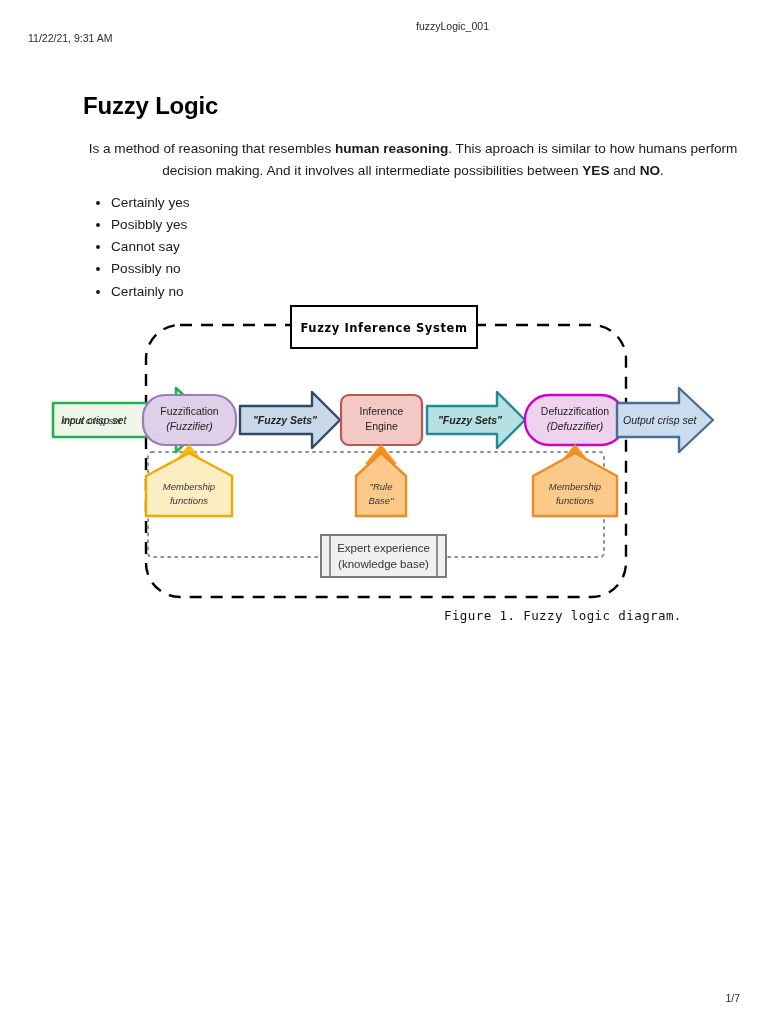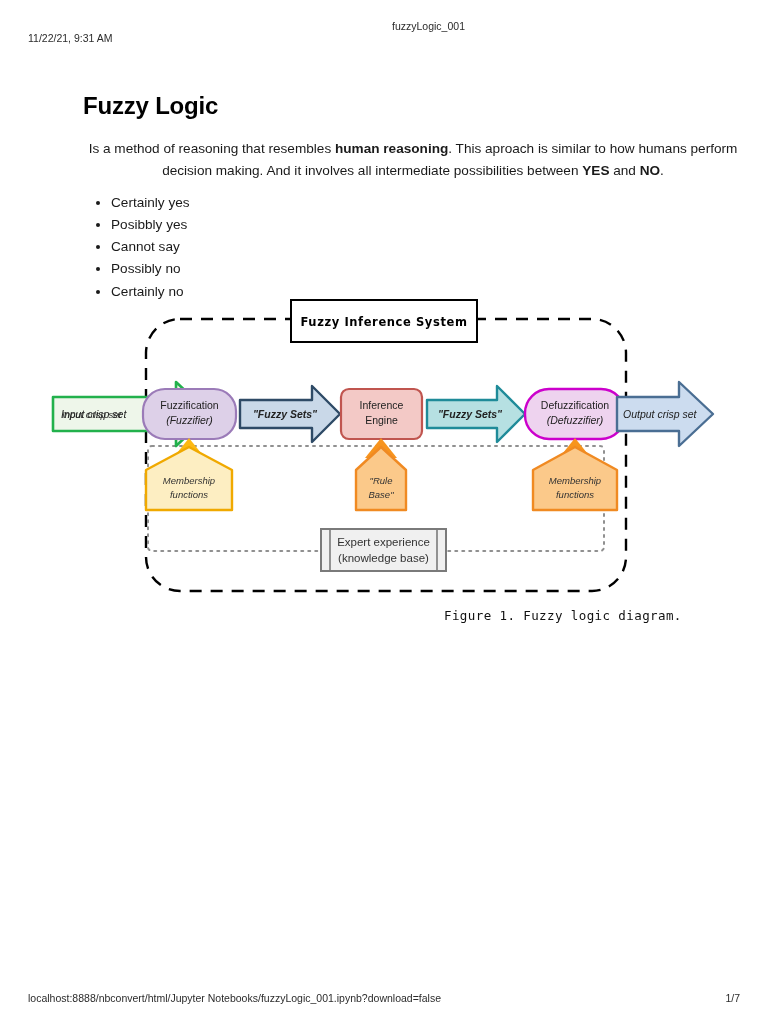--- a/index.html
+++ b/index.html
@@ -18,21 +18,21 @@
 
   
   .page-header {
     position: absolute;
     top: 20px; left: 0; right: 0;
     height: 14px;
     font-size: 10.5px;
     color: #2b2b2b;
   }
   .page-header .hdr-left  { position: absolute; left: 28px;  top: 12px; }
-  .page-header .hdr-center{ position: absolute; left: 392px; top: 0; }
+  .page-header .hdr-center{ position: absolute; left: 416px; top: 0; }
 
   .page-footer {
     position: absolute;
     bottom: 18px; left: 0; right: 0;
     height: 14px;
     font-size: 10.5px;
     color: #2b2b2b;
   }
   .page-footer .ftr-left  { position: absolute; left: 28px;  top: 0; }
   .page-footer .ftr-right { position: absolute; right: 28px; top: 0; }
@@ -66,21 +66,21 @@
     padding-left: 28px;
     font-size: 13.6px;
     line-height: 1.45;
   }
   .doc-list li { margin: 0 0 2.5px 0; }
 
   
   .figure {
     position: absolute;
     left: 0;
-    top: 290px;
+    top: 296px;
     width: 664px;
     height: 345px;
   }
   .figure svg { display: block; }
 
   .fig-caption {
     position: absolute;
     left: 396px;
     top: 608px;
     font-family: "DejaVu Sans Mono", "Liberation Mono", monospace;
@@ -176,15 +176,14 @@
   <line x1="437" y1="239" x2="437" y2="281" stroke="#7a7a7a" stroke-width="1.6"></line>
   <text class="t-kb" x="383.5" y="256" text-anchor="middle">Expert experience</text>
   <text class="t-kb" x="383.5" y="272" text-anchor="middle">(knowledge base)</text>
 
 </svg>
 </div>
 
 <div class="fig-caption">Figure 1. Fuzzy logic diagram.</div>
 
 <div class="page-footer">
-  <span class="ftr-left">localhost:8888/nbconvert/html/Jupyter Notebooks/fuzzyLogic_001.ipynb?download=false</span>
   <span class="ftr-right">1/7</span>
 </div>
 
 </body></html>

